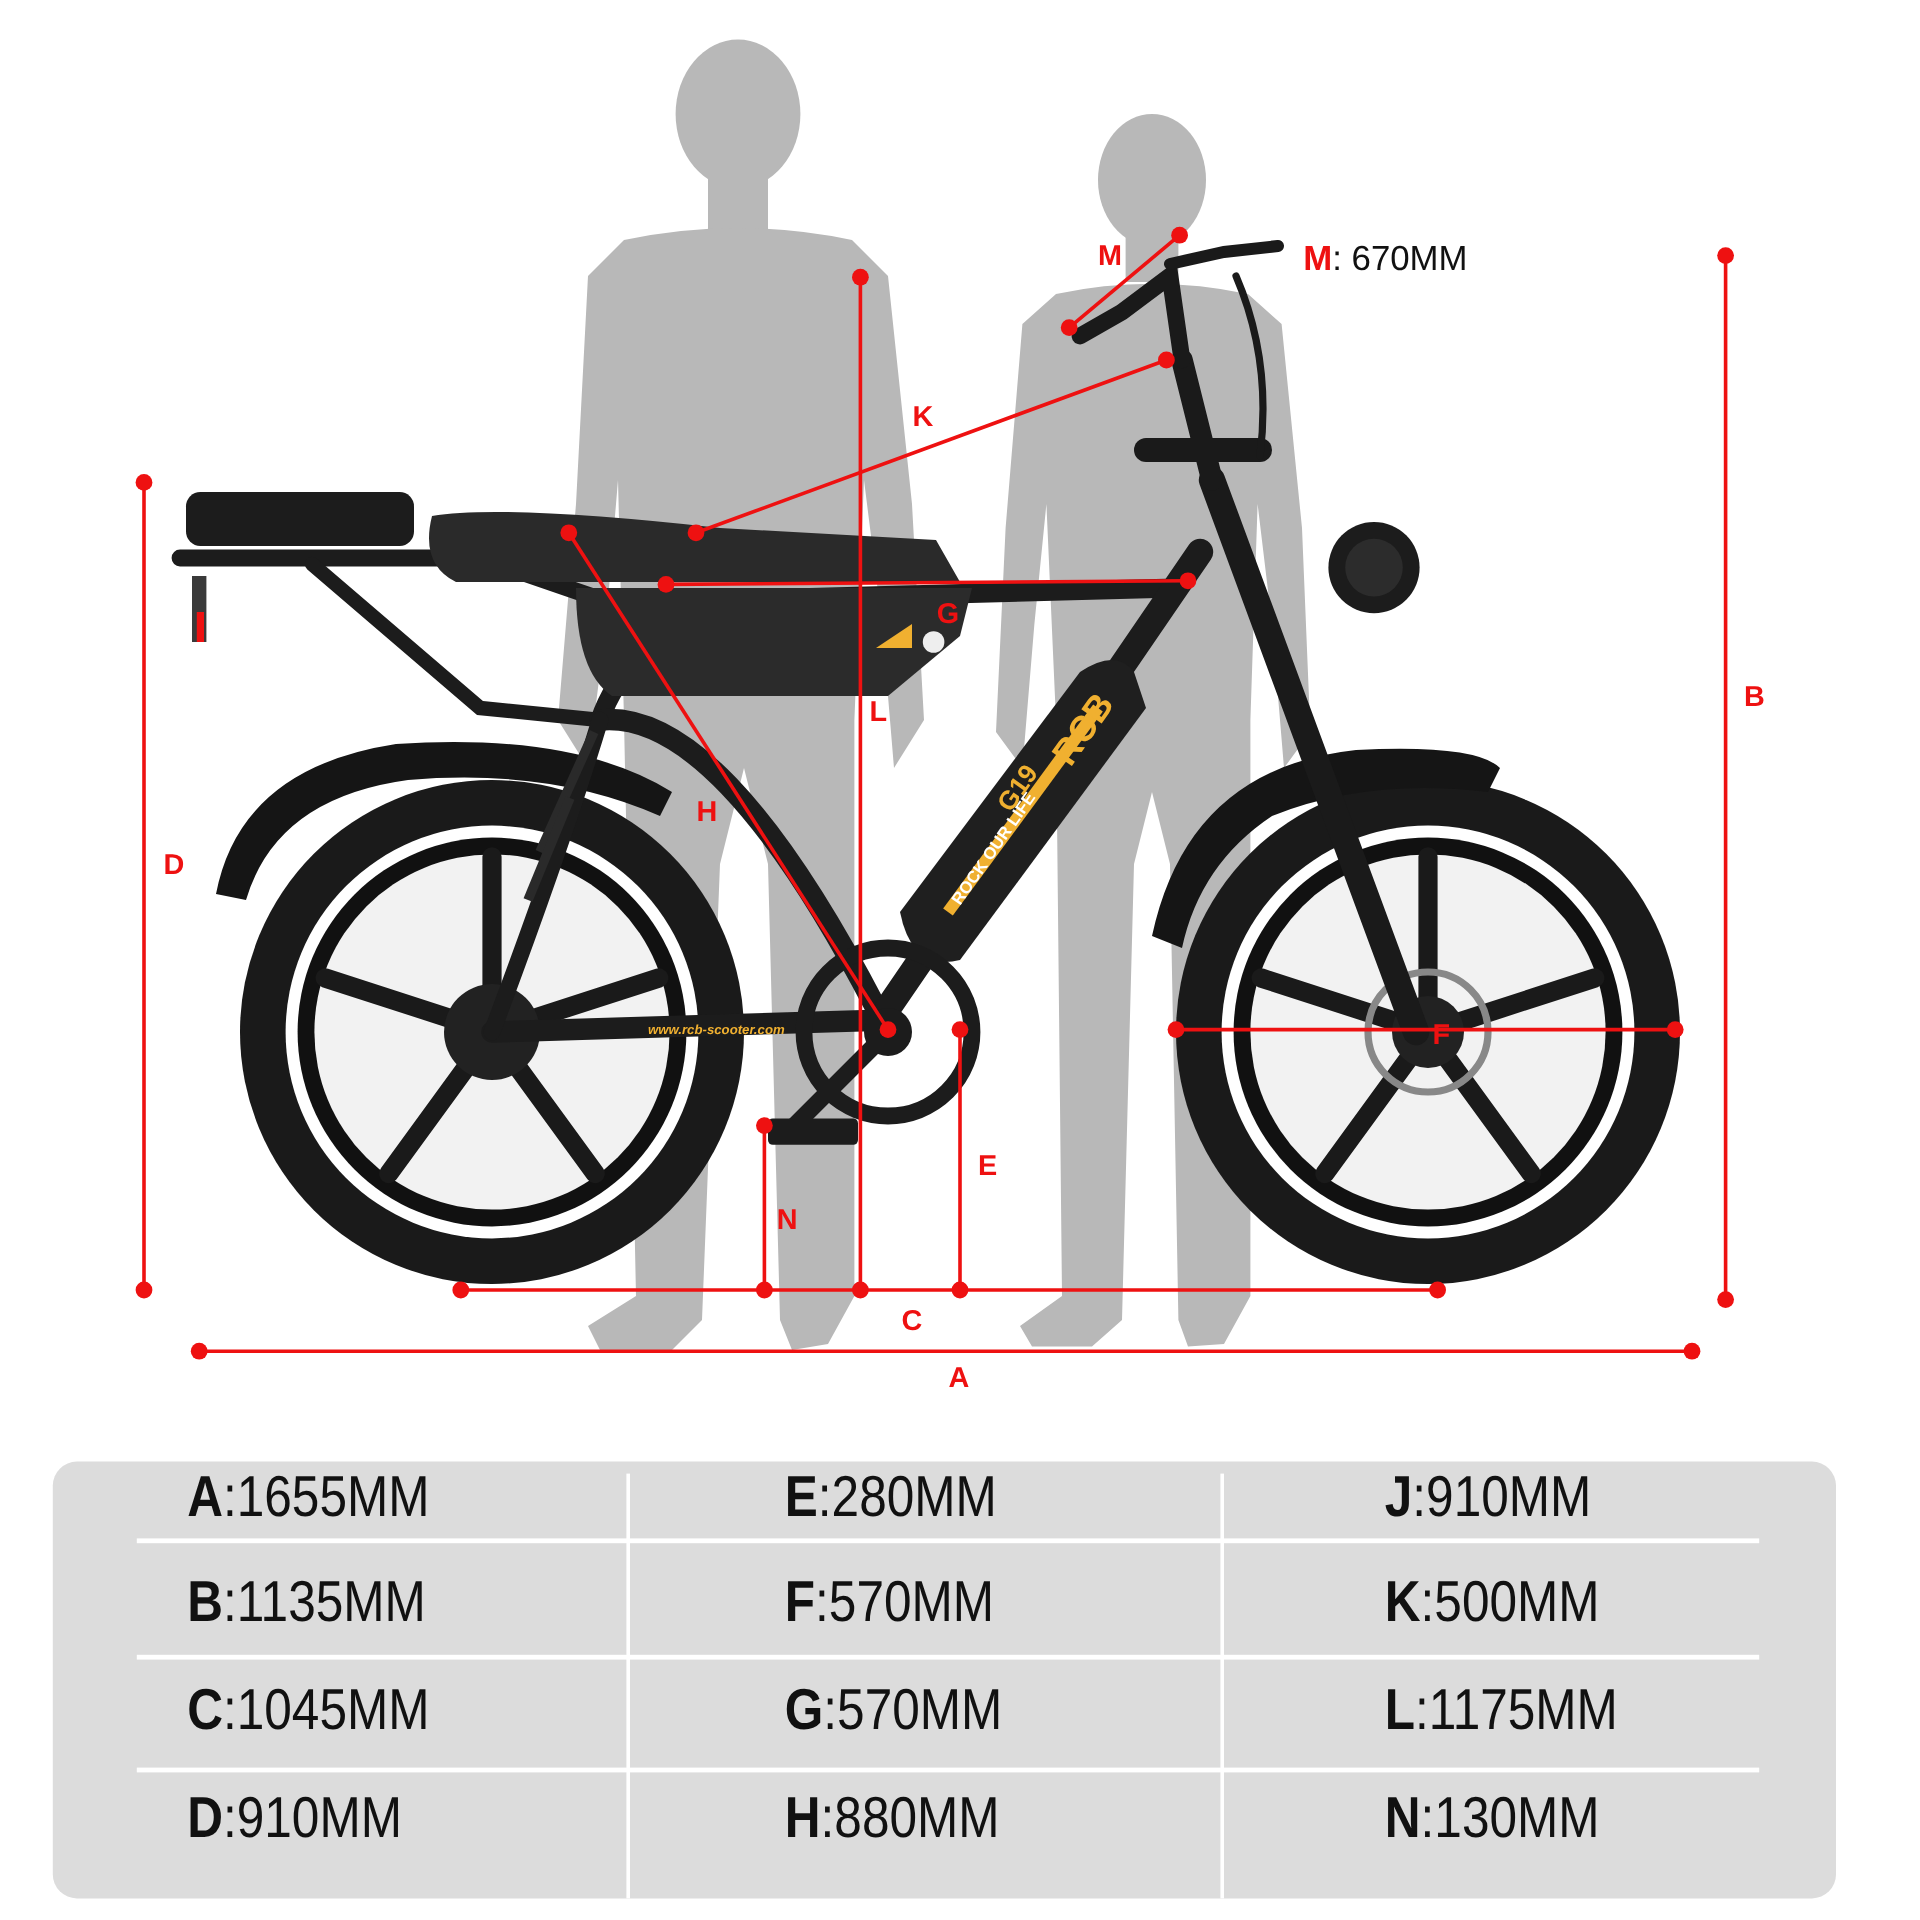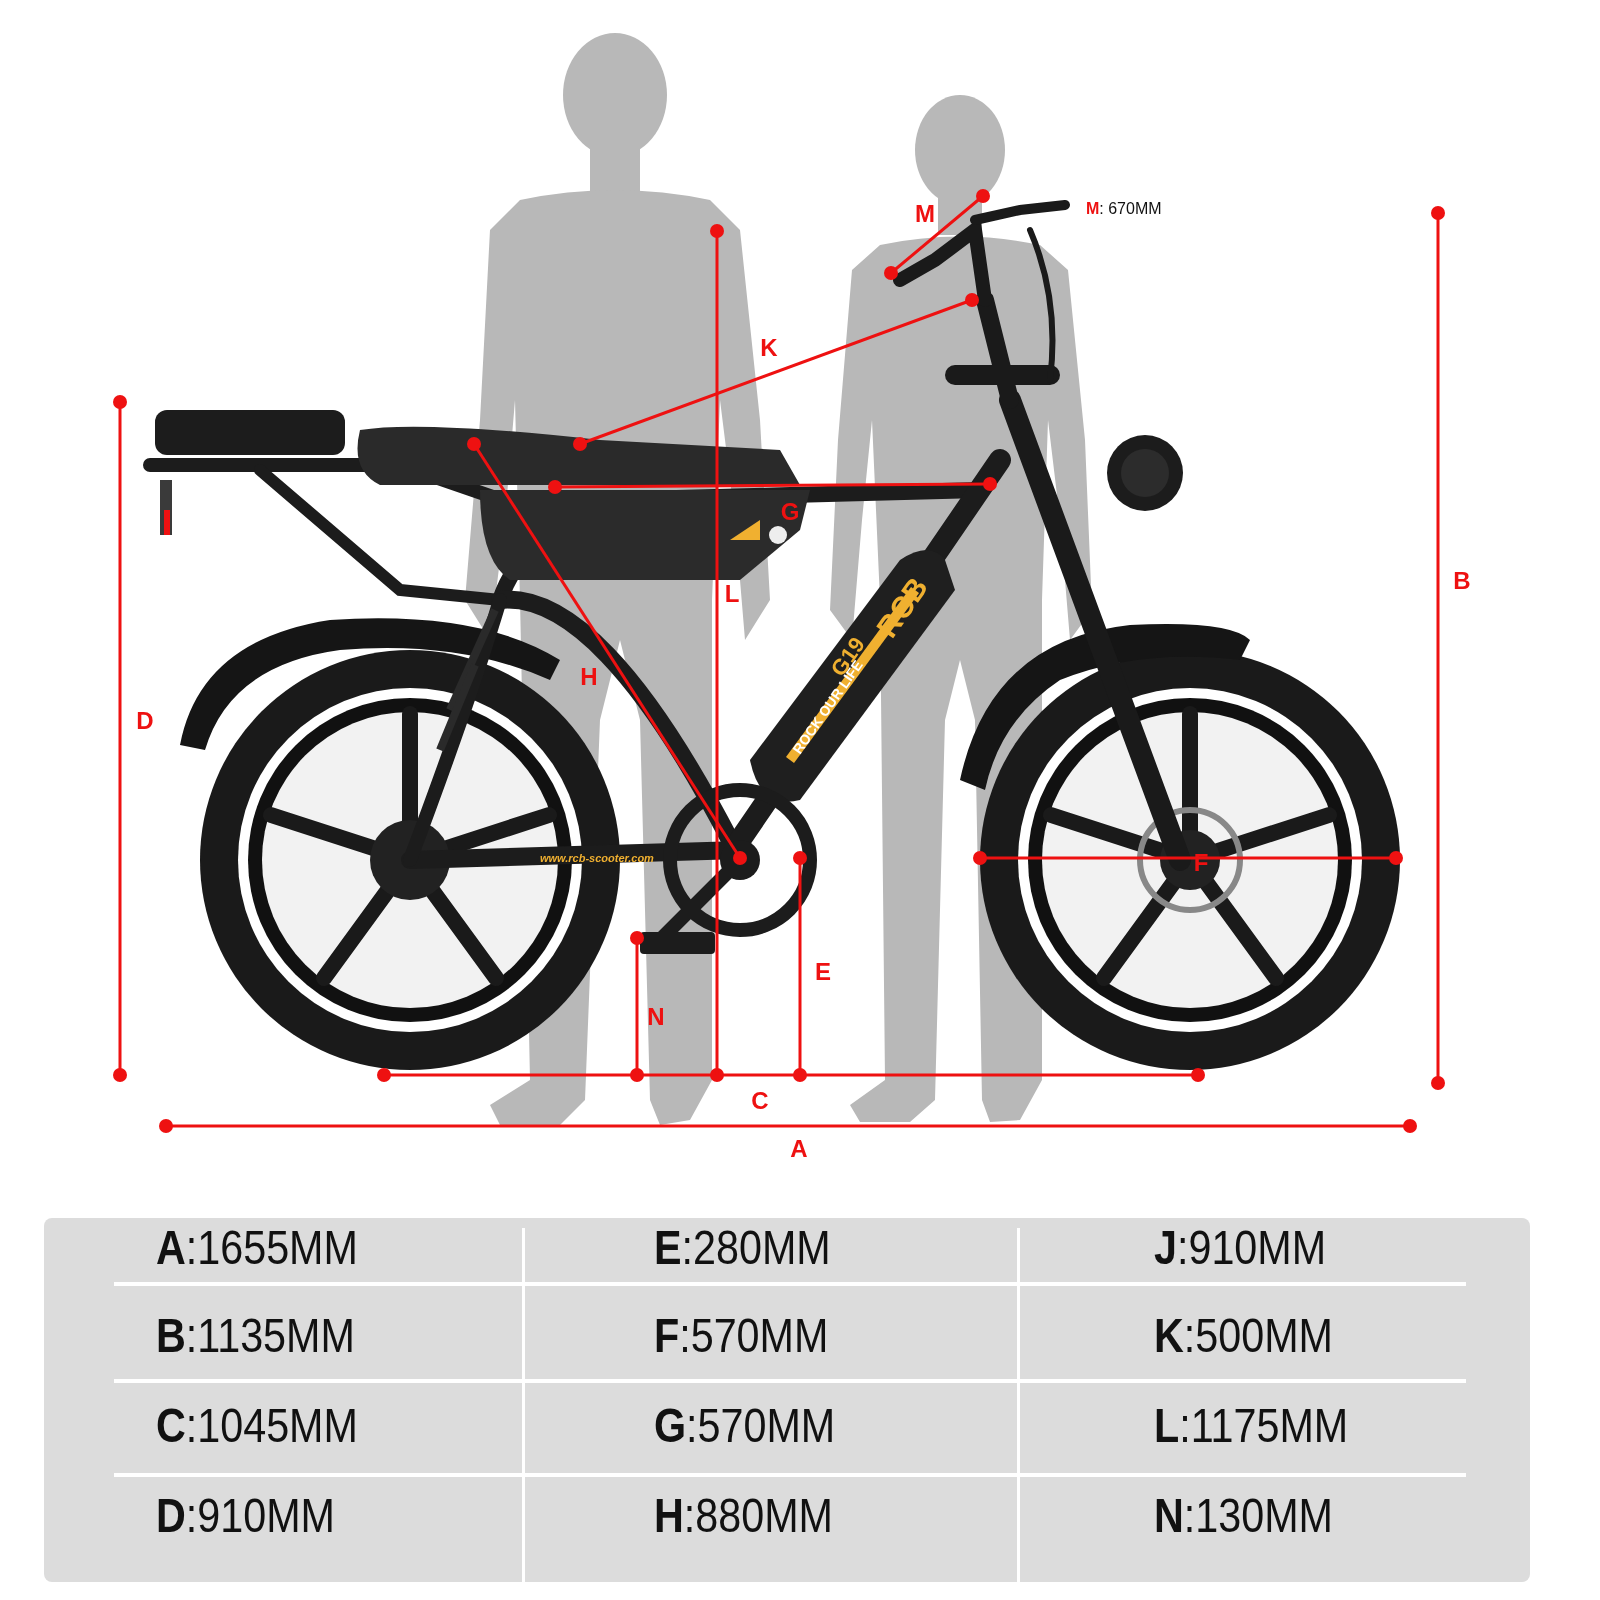--- a/index.html
+++ b/index.html
@@ -1,21 +1,21 @@
 <!DOCTYPE html>
 <html><head>
 <meta charset="utf-8">
 <style>
   html, body { margin: 0; padding: 0; background: #ffffff; }
   body { width: 1600px; height: 1600px; position: relative; overflow: hidden; font-family: "Liberation Sans", sans-serif; }
   #diagram { position: absolute; left: 0; top: 0; width: 1600px; height: 1190px; }
   .dim-label { position: absolute; color: #ee1111; font-weight: bold; font-size: 24px; font-family: "Liberation Sans", sans-serif; transform: translate(-50%, -50%); line-height: 1; }
-  .m-callout { position: absolute; left: 1086px; top: 200px; font-size: 16px; color: #111; font-family: "Liberation Sans", sans-serif; }
+  .m-callout { position: absolute; left: 1086px; top: 200px; font-size: 29px; color: #111; font-family: "Liberation Sans", sans-serif; }
   .m-callout .m-letter { color: #ee1111; font-weight: bold; }
-  #spec-panel { position: absolute; left: 44px; top: 1218px; width: 1486px; height: 364px; background: #dcdcdc; border-radius: 8px; }
+  #spec-panel { position: absolute; left: 44px; top: 1218px; width: 1486px; height: 364px; background: #dcdcdc; border-radius: 20px; }
   .spec-grid { position: absolute; left: 0; top: 0; width: 100%; height: 100%; }
   .spec-cell { position: absolute; font-size: 48px; color: #111; font-family: "Liberation Sans", sans-serif; white-space: nowrap; transform: scaleX(0.86); transform-origin: left center; }
   .spec-cell .k { font-weight: bold; }
   .hline { position: absolute; height: 4px; background: #ffffff; }
   .vline { position: absolute; width: 3px; background: #ffffff; }
 </style>
 </head>
 <body>
 
 <div id="diagram">

